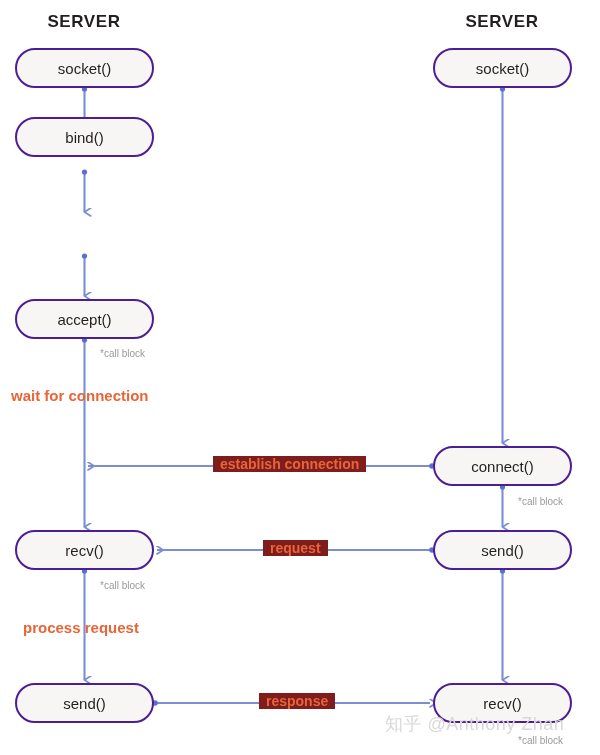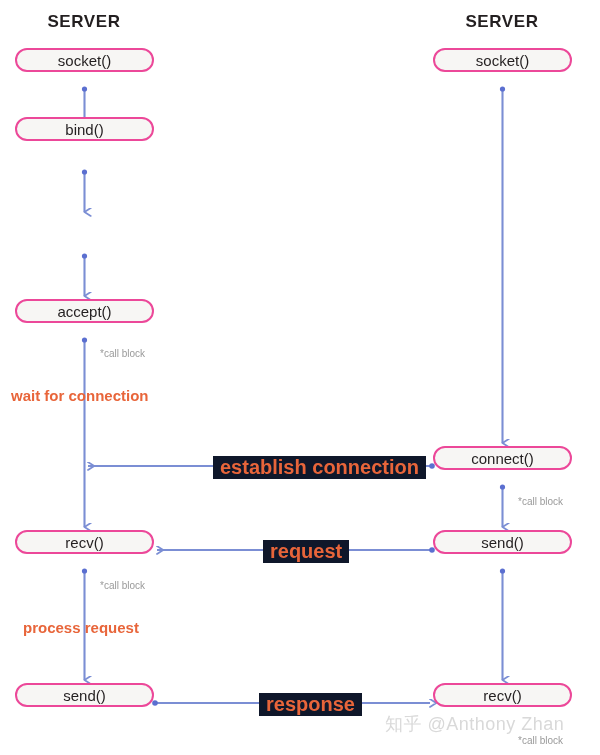--- a/index.html
+++ b/index.html
@@ -37,23 +37,23 @@
     letter-spacing: 0.6px;
     color: #231f20;
     text-align: center;
     width: 160px;
   }
   #title-server { left: 4px;  top: 12px; }
   #title-client { left: 422px; top: 12px; }
 
   .node {
     position: absolute;
-    height: 24px;
+    height: 40px;
     box-sizing: border-box;
-    border: 2px solid #ec4899;
+    border: 2px solid #4c1d95;
     border-radius: 22px;
     background: #f7f6f4;
     display: flex;
     align-items: center;
     justify-content: center;
     font-size: 15px;
     color: #231f20;
   }
   .node-server { left: 15px;  width: 139px; }
   .node-client { left: 433px; width: 139px; }
@@ -66,23 +66,23 @@
     color: #e8653a;
     font-size: 15px;
     font-weight: 600;
   }
   .lbl-gray {
     color: #9a9a9a;
     font-size: 10px;
   }
   .lbl-edge {
     color: #e8653a;
-    font-size: 20px;
+    font-size: 14px;
     font-weight: 600;
-    background: #0f172a;
+    background: #7f1d1d;
     padding: 0 7px;
   }
   #watermark {
     position: absolute;
     left: 385px;
     top: 712px;
     font-size: 18px;
     color: #d9d9d9;
     white-space: nowrap;
     letter-spacing: 0.5px;

